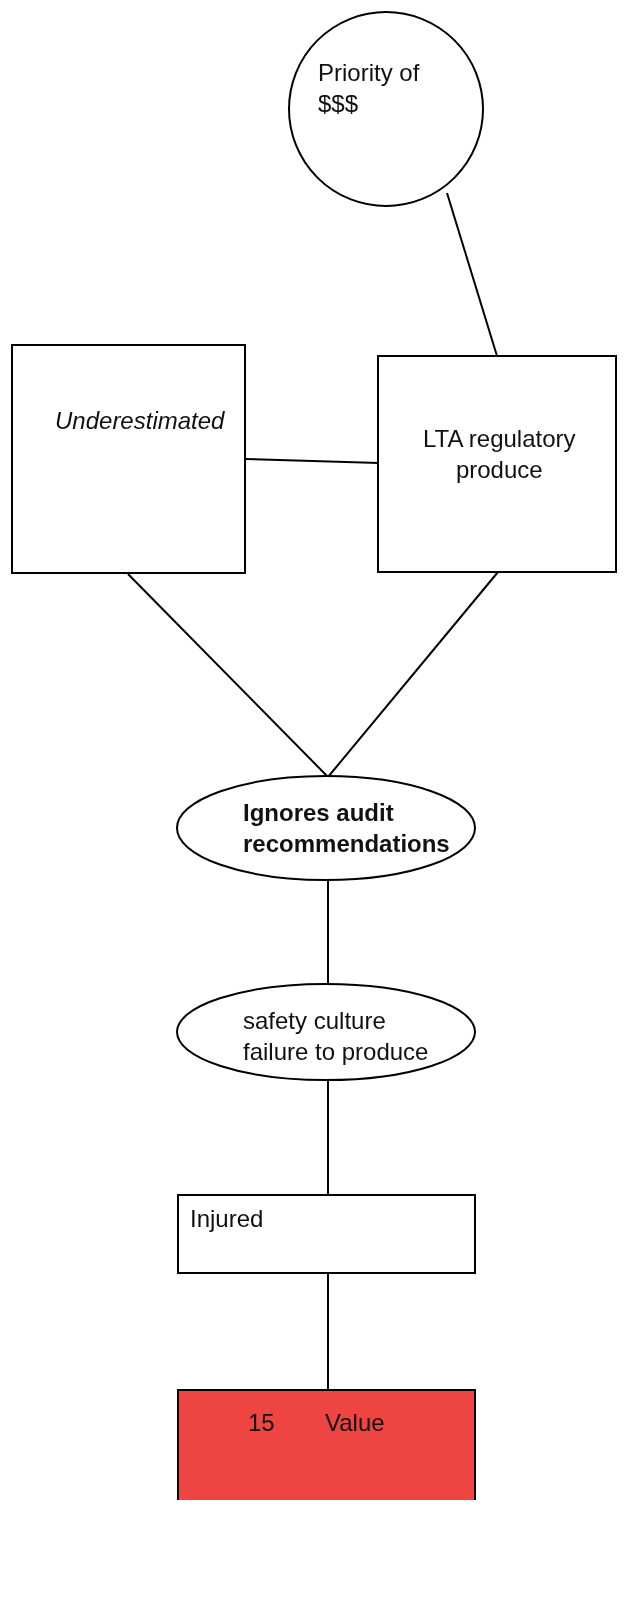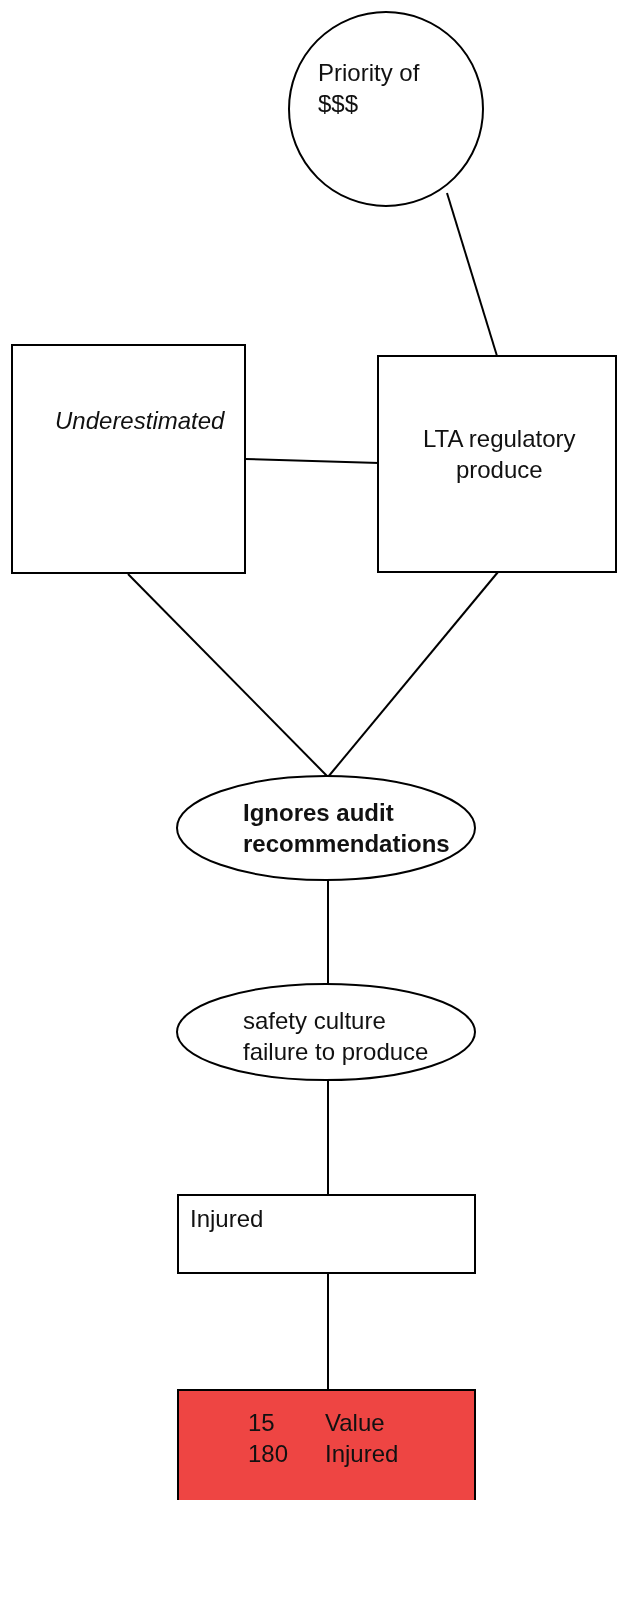--- a/index.html
+++ b/index.html
@@ -84,19 +84,15 @@
 
   <div class="node-text" style="left:190px; top:1203px;">
     <div>Injured</div>
   </div>
 
   <div class="node-text" style="left:208px; top:1407px;margin-left:40px;">
     <div class="casualty-row">
       <span>15</span>
       <span>Value</span>
     </div>
-    <div class="casualty-row">
-      <span>180</span>
-      <span>Injured</span>
-    </div>
   </div>
 
 </div>
 
 </body></html>

